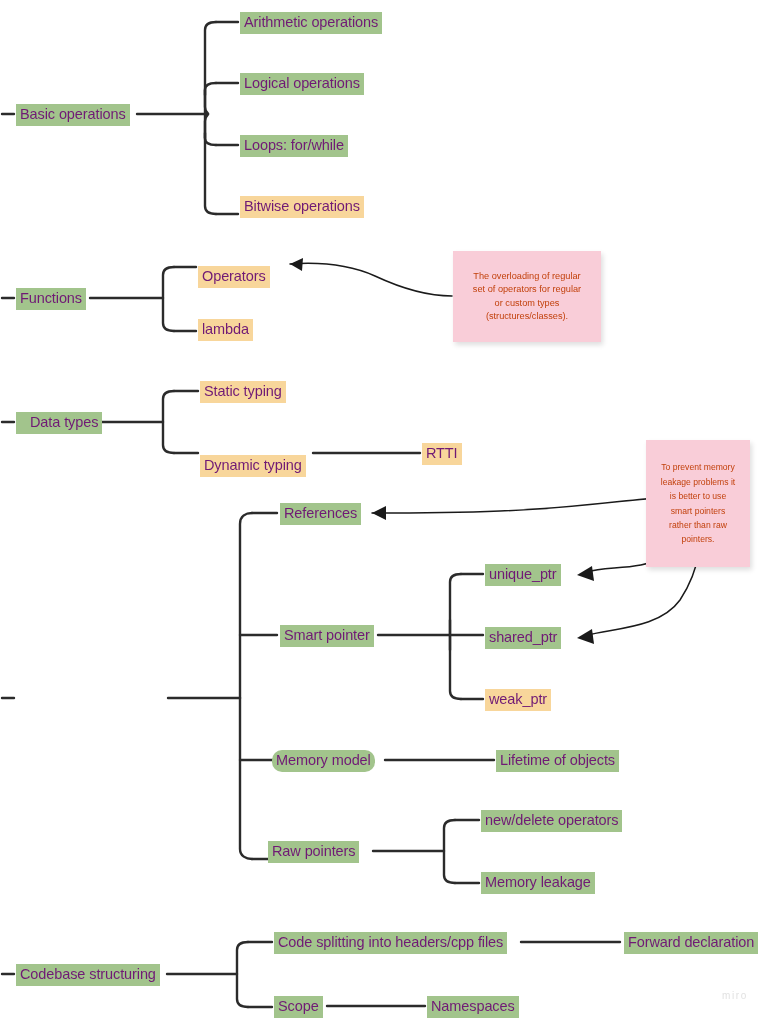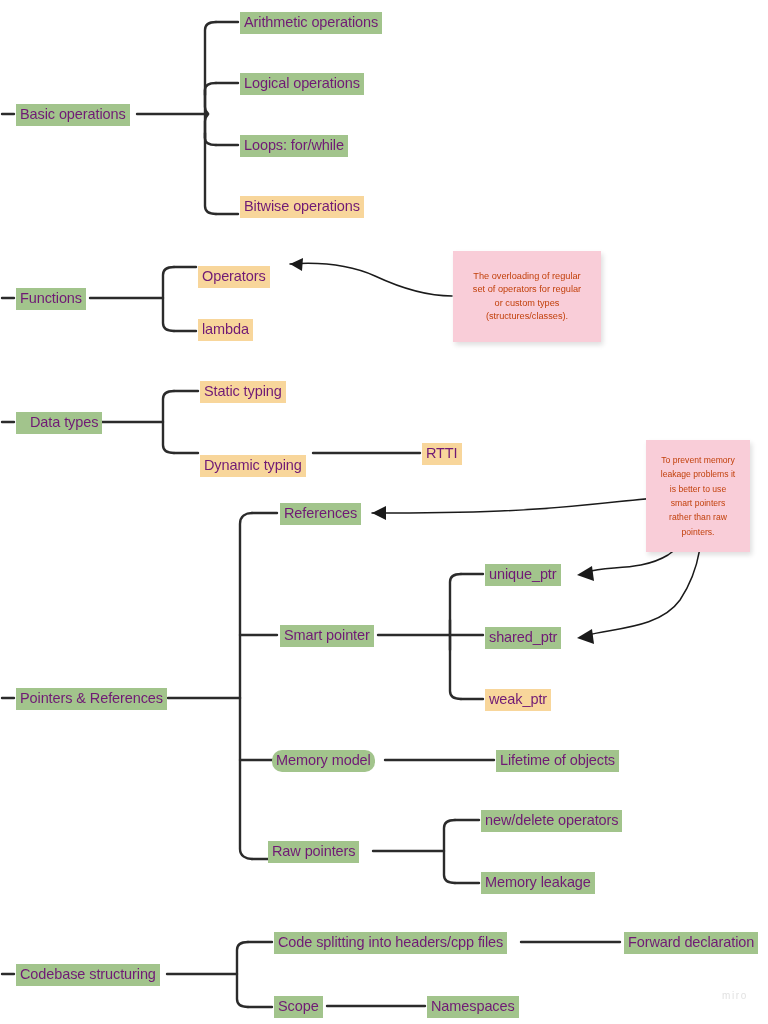--- a/index.html
+++ b/index.html
@@ -42,21 +42,21 @@
     display: flex;
     align-items: center;
     justify-content: center;
   }
   .sticky .txt {
     padding: 4px 7px;
     white-space: pre-line;
   }
   #sticky-operators { left: 453px; top: 251px; width: 148px; height: 91px; }
   #sticky-operators .txt { font-size: 9.2px; line-height: 13.2px; }
-  #sticky-memory { left: 646px; top: 440px; width: 104px; height: 112px; }
+  #sticky-memory { left: 646px; top: 440px; width: 104px; height: 127px; }
   #sticky-memory .txt { font-size: 8.6px; line-height: 14.4px; }
   #watermark {
     position: absolute;
     left: 722px; top: 990px;
     font-size: 10px;
     letter-spacing: 1.6px;
     color: #e2e2e2;
     font-family: "Liberation Sans", sans-serif;
   }
 </style>
@@ -155,21 +155,20 @@
 
   <div class="node green" style="left:16px; top:288px;">Functions</div>
   <div class="node orange" style="left:198px; top:266px;">Operators</div>
   <div class="node orange" style="left:198px; top:319px;">lambda</div>
 
   <div class="node green" style="left:16px; top:412px;padding-left:14px;">Data types</div>
   <div class="node orange" style="left:200px; top:381px;">Static typing</div>
   <div class="node orange" style="left:200px; top:443px;margin-top:12px;">Dynamic typing</div>
   <div class="node orange" style="left:422px; top:443px;">RTTI</div>
 
-  <div class="node green" style="left:16px; top:688px;">Pointers &amp; References</div>
   <div class="node green" style="left:280px; top:503px;">References</div>
   <div class="node green" style="left:280px; top:625px;">Smart pointer</div>
   <div class="node green" style="left:485px; top:564px;">unique_ptr</div>
   <div class="node green" style="left:485px; top:627px;">shared_ptr</div>
   <div class="node orange" style="left:485px; top:689px;">weak_ptr</div>
   <div class="node green" style="left:272px; top:750px;border-radius:10px;">Memory model</div>
   <div class="node green" style="left:496px; top:750px;">Lifetime of objects</div>
   <div class="node green" style="left:268px; top:841px;">Raw pointers</div>
   <div class="node green" style="left:481px; top:810px;">new/delete operators</div>
   <div class="node green" style="left:481px; top:872px;">Memory leakage</div>

